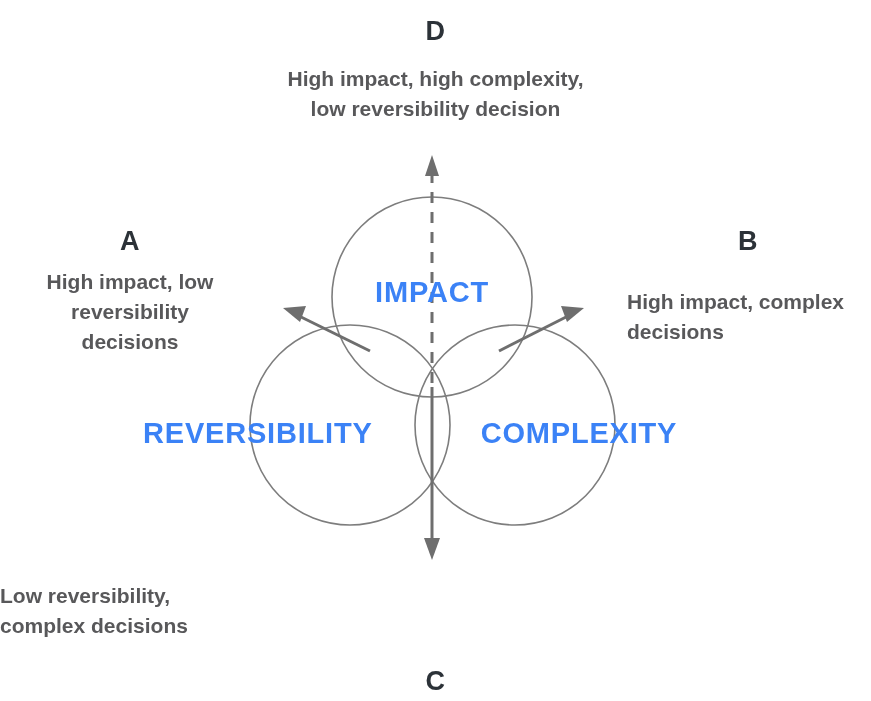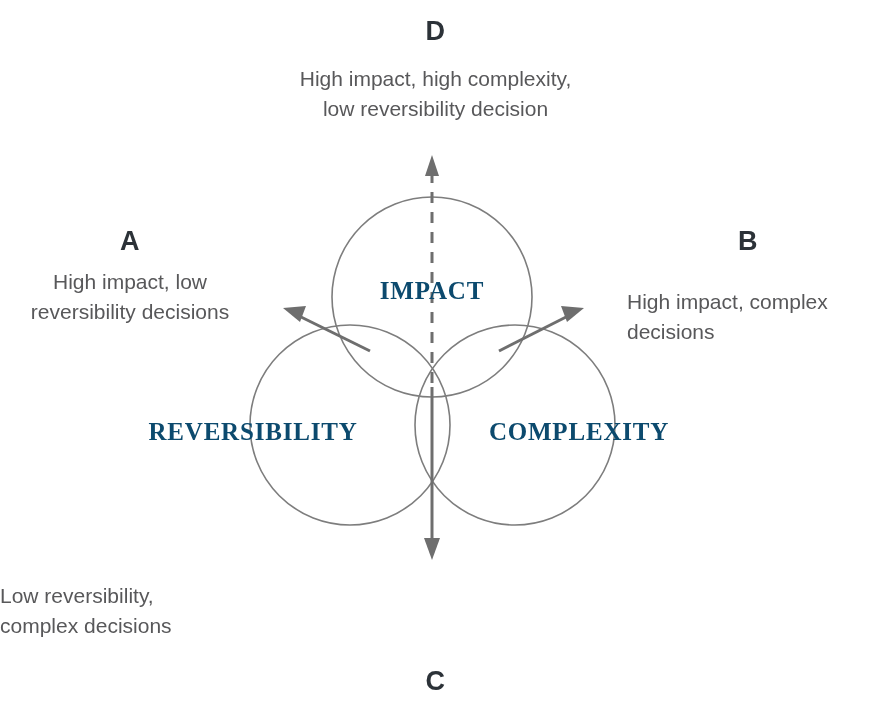--- a/index.html
+++ b/index.html
@@ -32,21 +32,21 @@
   #letter-d { left: 0; right: 0; top: 18px; text-align: center; }
   #letter-c { left: 0; right: 0; top: 668px; text-align: center; }
   #letter-a { left: 60px; width: 140px; top: 228px; text-align: center; }
   #letter-b { left: 678px; width: 140px; top: 228px; text-align: center; }
 
   
   .caption {
     position: absolute;
     font-family: "Liberation Sans", sans-serif;
     font-size: 21px;
-    font-weight: normal;
+    font-weight: bold;
     color: #58585a;
     line-height: 1.42;
     white-space: pre-line;
   }
   #caption-d { left: 0; right: 0; top: 64px; text-align: center; }
   #caption-c { left: 0; right: 0; top: 581px; text-align: left; }
   #caption-a { left: 20px; width: 220px; top: 267px; text-align: center; }
   #caption-b { left: 627px; width: 240px; top: 267px; text-align: left; margin-top: 20px; }
 
   
@@ -71,24 +71,24 @@
     stroke-dasharray: 11 9;
   }
   .arrow-head {
     fill: #6e6e6e;
     stroke: none;
   }
 
   
   .set-title {
     position: absolute;
-    font-family: Liberation Serif, serif;
-    font-size: 25px;
+    font-family: Liberation Sans, sans-serif;
+    font-size: 29px;
     font-weight: bold;
-    color: #0c4a6e;
+    color: #3b82f6;
     letter-spacing: 0.8px;
     white-space: nowrap;
     line-height: 1;
   }
   #set-impact        { left: 332px; width: 200px; top: 278px; text-align: center; }
   #set-reversibility { left: 143px; width: 220px; top: 419px; text-align: center; }
   #set-complexity    { left: 479px; width: 200px; top: 419px; text-align: center; }
 </style>
 </head>
 <body>

